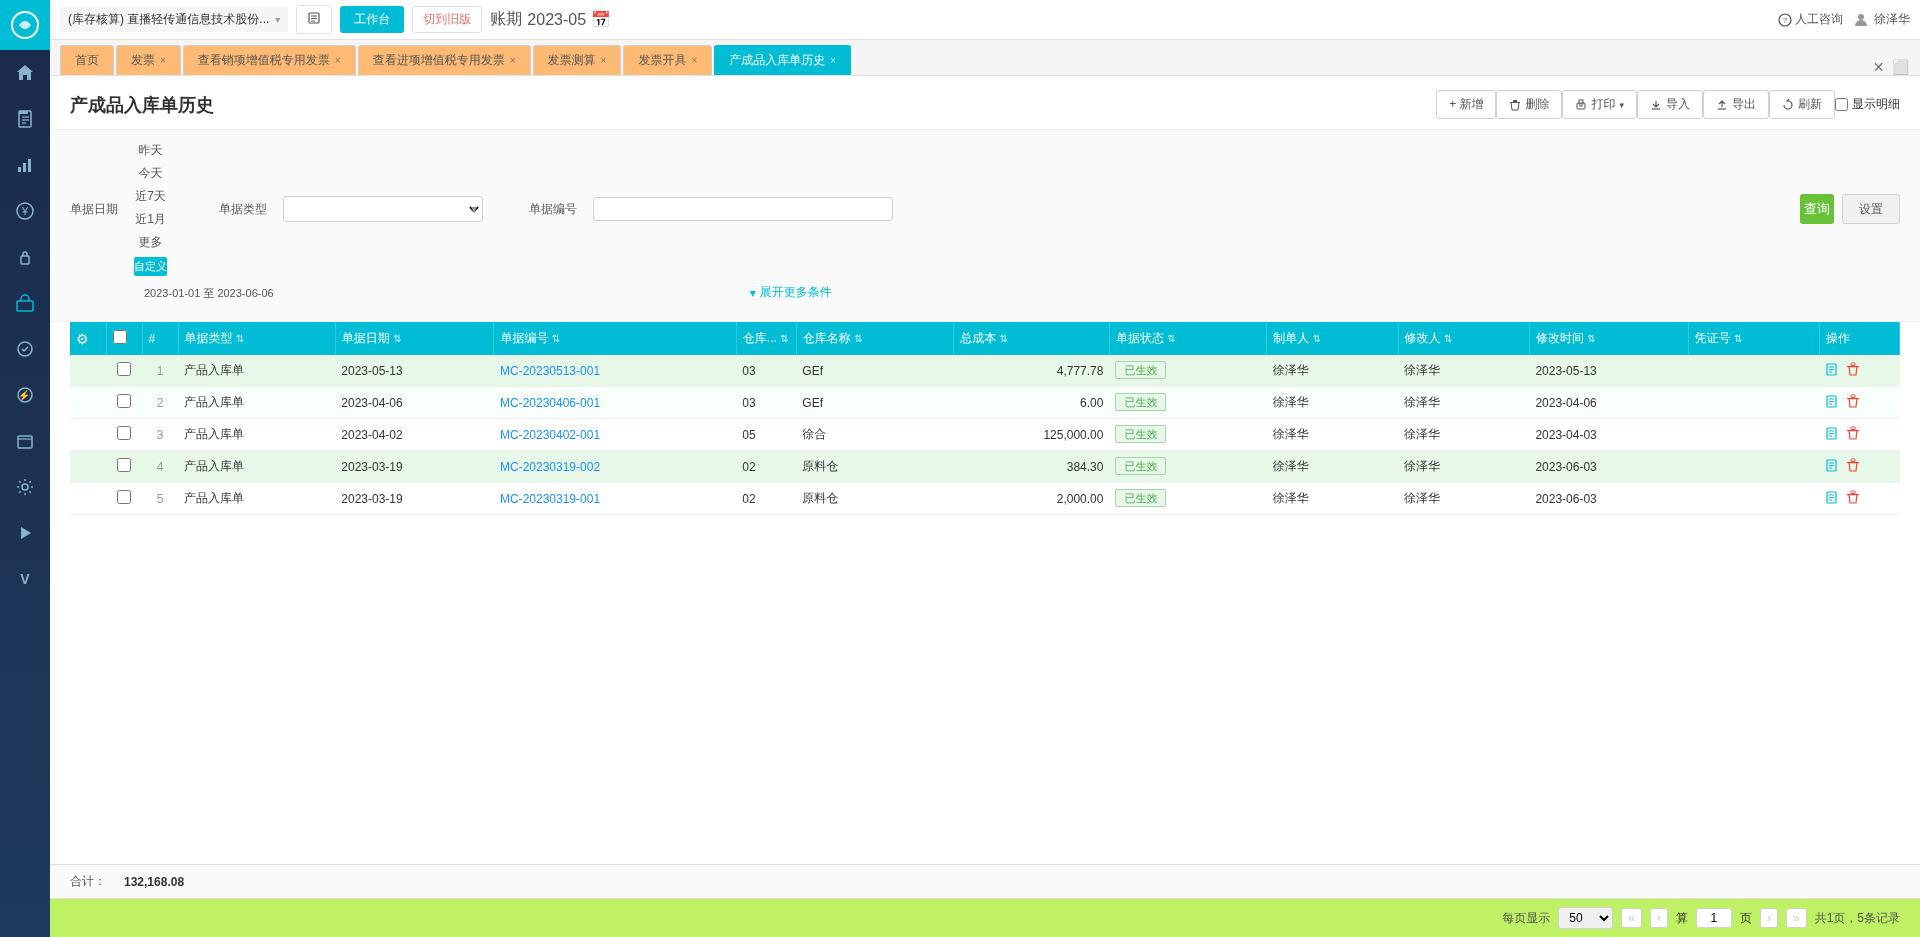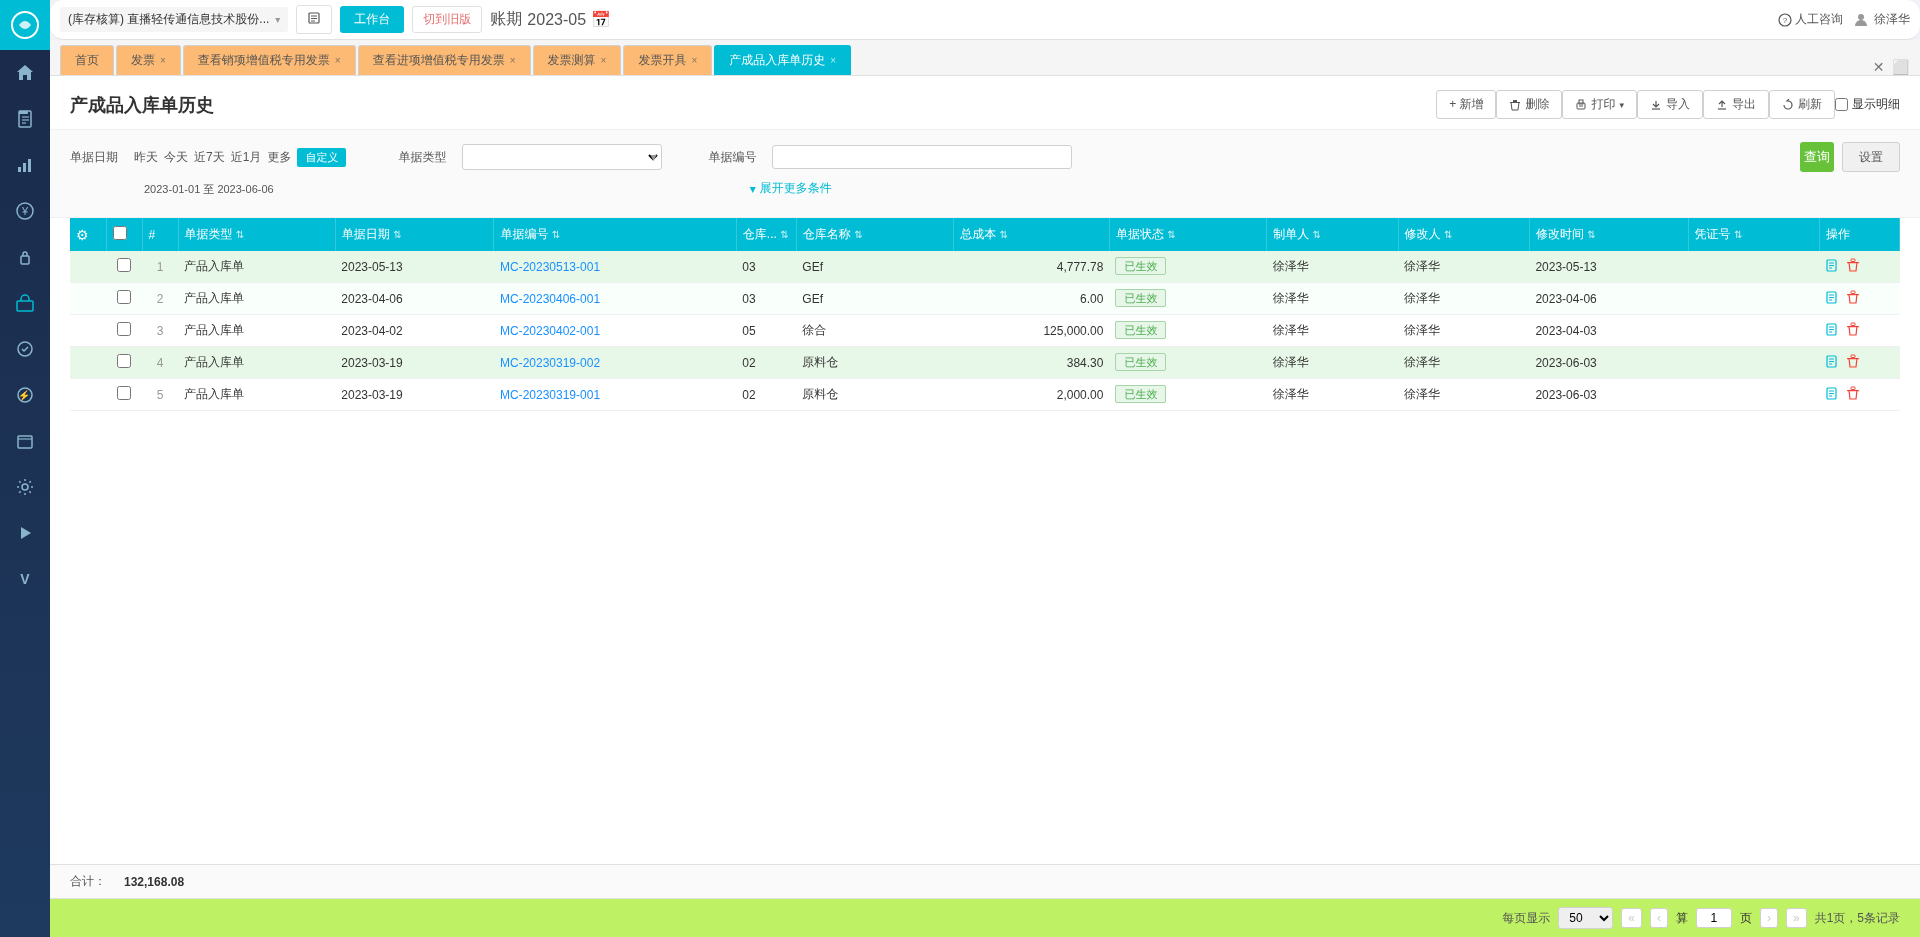--- a/index.html
+++ b/index.html
@@ -8,21 +8,21 @@
     
     .sidebar { width: 50px; background: linear-gradient(180deg, #1a2a4a 0%, #1e3a5f 100%); display: flex; flex-direction: column; align-items: center; padding: 0; flex-shrink: 0; }
     .sidebar-logo { width: 50px; height: 50px; background: #00bcd4; display: flex; align-items: center; justify-content: center; color: white; font-size: 20px; }
     .sidebar-item { width: 50px; height: 46px; display: flex; flex-direction: column; align-items: center; justify-content: center; color: #8ab4cc; cursor: pointer; font-size: 18px; }
     .sidebar-item.active { color: #00bcd4; }
 
     
     .main { flex: 1; display: flex; flex-direction: column; overflow: hidden; }
 
     
-    .topbar { height: 40px; background: white; display: flex; align-items: center; padding: 0 10px; border-bottom: 1px solid #e0e0e0; gap: 8px; flex-shrink: 0; border-radius: 14px; }
+    .topbar { height: 40px; background: white; display: flex; align-items: center; padding: 0 10px; border-bottom: 1px solid #e0e0e0; gap: 8px; flex-shrink: 0; }
     .topbar-app { display: flex; align-items: center; gap: 6px; font-size: 12px; color: #333; background: #f5f5f5; padding: 4px 8px; border-radius: 3px; }
     .topbar-app .chevron { color: #999; font-size: 10px; }
     .topbar-btn { padding: 5px 10px; border: 1px solid #e0e0e0; background: white; border-radius: 3px; cursor: pointer; font-size: 12px; color: #555; }
     .topbar-workbench { padding: 5px 14px; background: #00bcd4; color: white; border: none; border-radius: 3px; cursor: pointer; font-size: 12px; }
     .topbar-period-btn { padding: 4px 10px; border: 1px solid #e0e0e0; background: white; border-radius: 3px; cursor: pointer; font-size: 12px; color: #e57373; }
     .topbar-period { display: flex; align-items: center; gap: 5px; font-size: 16px; color: #555; }
     .topbar-right { margin-left: auto; display: flex; align-items: center; gap: 10px; font-size: 12px; color: #555; }
     .user-info { display: flex; align-items: center; gap: 5px; cursor: pointer; }
 
     
@@ -37,24 +37,24 @@
     .content { flex: 1; background: white; overflow: auto; display: flex; flex-direction: column; }
     .page-header { padding: 14px 20px 10px; display: flex; align-items: center; justify-content: space-between; border-bottom: 1px solid #f0f0f0; }
     .page-title { font-size: 18px; font-weight: bold; color: #333; }
     .toolbar { display: flex; gap: 0; align-items: center; }
     .toolbar-btn { padding: 5px 12px; border: 1px solid #d0d0d0; background: white; border-radius: 3px; cursor: pointer; font-size: 12px; color: #555; display: flex; align-items: center; gap: 4px; }
 
     
     .filter-bar { padding: 12px 20px; background: #fafafa; border-bottom: 1px solid #f0f0f0; }
     .filter-row { display: flex; align-items: center; gap: 16px; margin-bottom: 8px; }
     .filter-label { font-size: 12px; color: #555; white-space: nowrap; }
-    .filter-dates { display: flex; gap: 6px; align-items: center; font-size: 12px; color: #00bcd4; }
+    .filter-dates { display: flex; gap: 6px; align-items: center; font-size: 12px; color: #00bcd4; flex-direction: column; }
     .filter-date-link { cursor: pointer; color: #555; }
     .filter-date-range { color: #555; font-size: 11px; margin-top: 2px; }
-    .filter-custom-btn { padding: 2px 8px; background: #00bcd4; color: white; border: none; border-radius: 2px; font-size: 11px; cursor: pointer; }
+    .filter-custom-btn { padding: 2px 0; background: #00bcd4; color: white; border: none; border-radius: 2px; font-size: 11px; cursor: pointer; }
     .filter-input-group { display: flex; align-items: center; gap: 8px; }
     .filter-select { padding: 4px 8px; border: 1px solid #d0d0d0; border-radius: 3px; font-size: 12px; width: 200px; background: white; }
     .filter-input { padding: 4px 8px; border: 1px solid #d0d0d0; border-radius: 3px; font-size: 12px; width: 200px; }
     .expand-btn { display: flex; align-items: center; gap: 4px; font-size: 12px; color: #00bcd4; cursor: pointer; }
     .query-btn { padding: 6px 4px; background: #67c23a; color: white; border: none; border-radius: 3px; cursor: pointer; font-size: 13px; }
     .setting-btn { padding: 5px 16px; background: #f0f0f0; color: #555; border: 1px solid #d0d0d0; border-radius: 3px; cursor: pointer; font-size: 12px; }
 
     
     .table-wrap { flex: 1; overflow: auto; padding: 0 20px; }
     table { width: 100%; border-collapse: collapse; font-size: 12px; }

